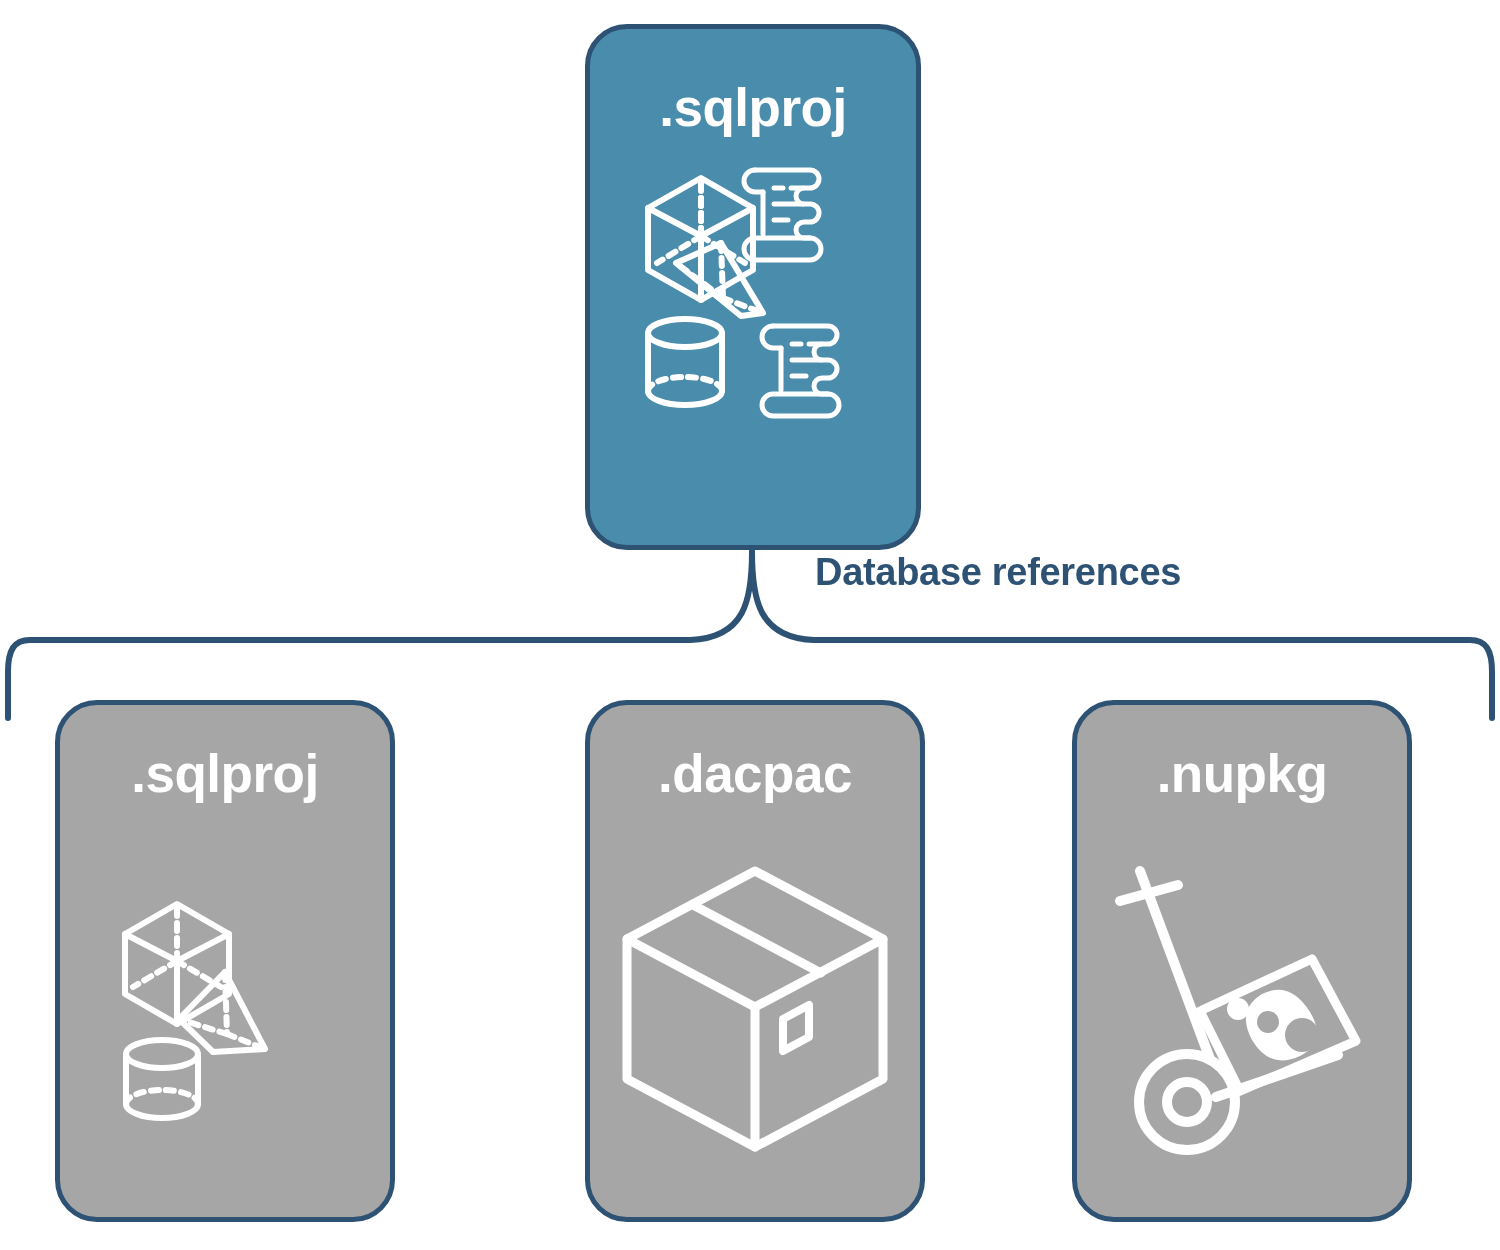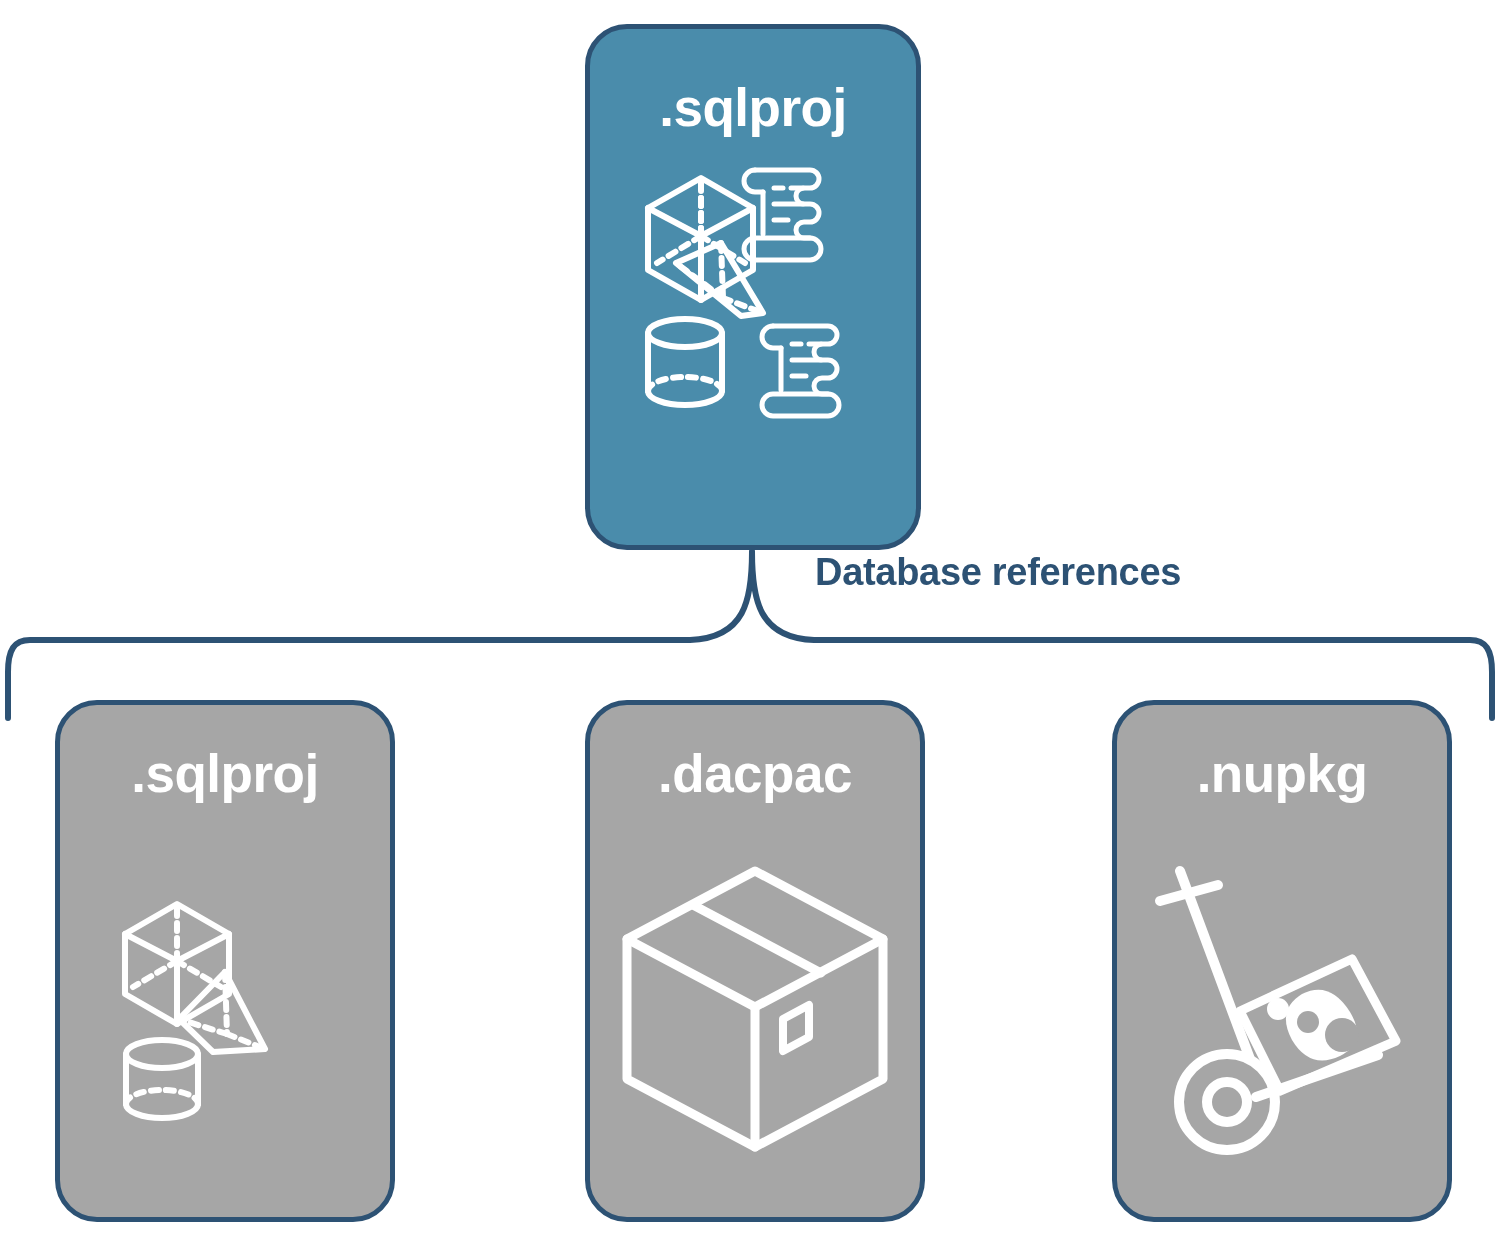--- a/index.html
+++ b/index.html
@@ -64,21 +64,21 @@
   }
   .card-gray .icon-wrap {
     flex: 1;
     display: flex;
     align-items: center;
     justify-content: center;
     width: 100%;
   }
   #card-sqlproj-ref { left: 55px; }
   #card-dacpac     { left: 585px; }
-  #card-nupkg      { left: 1112px; }
+  #card-nupkg      { left: 1072px; }
 
   #brace-layer {
     position: absolute;
     left: 0; top: 0;
     width: 1500px;
     height: 1250px;
     pointer-events: none;
   }
   #brace-label {
     position: absolute;

